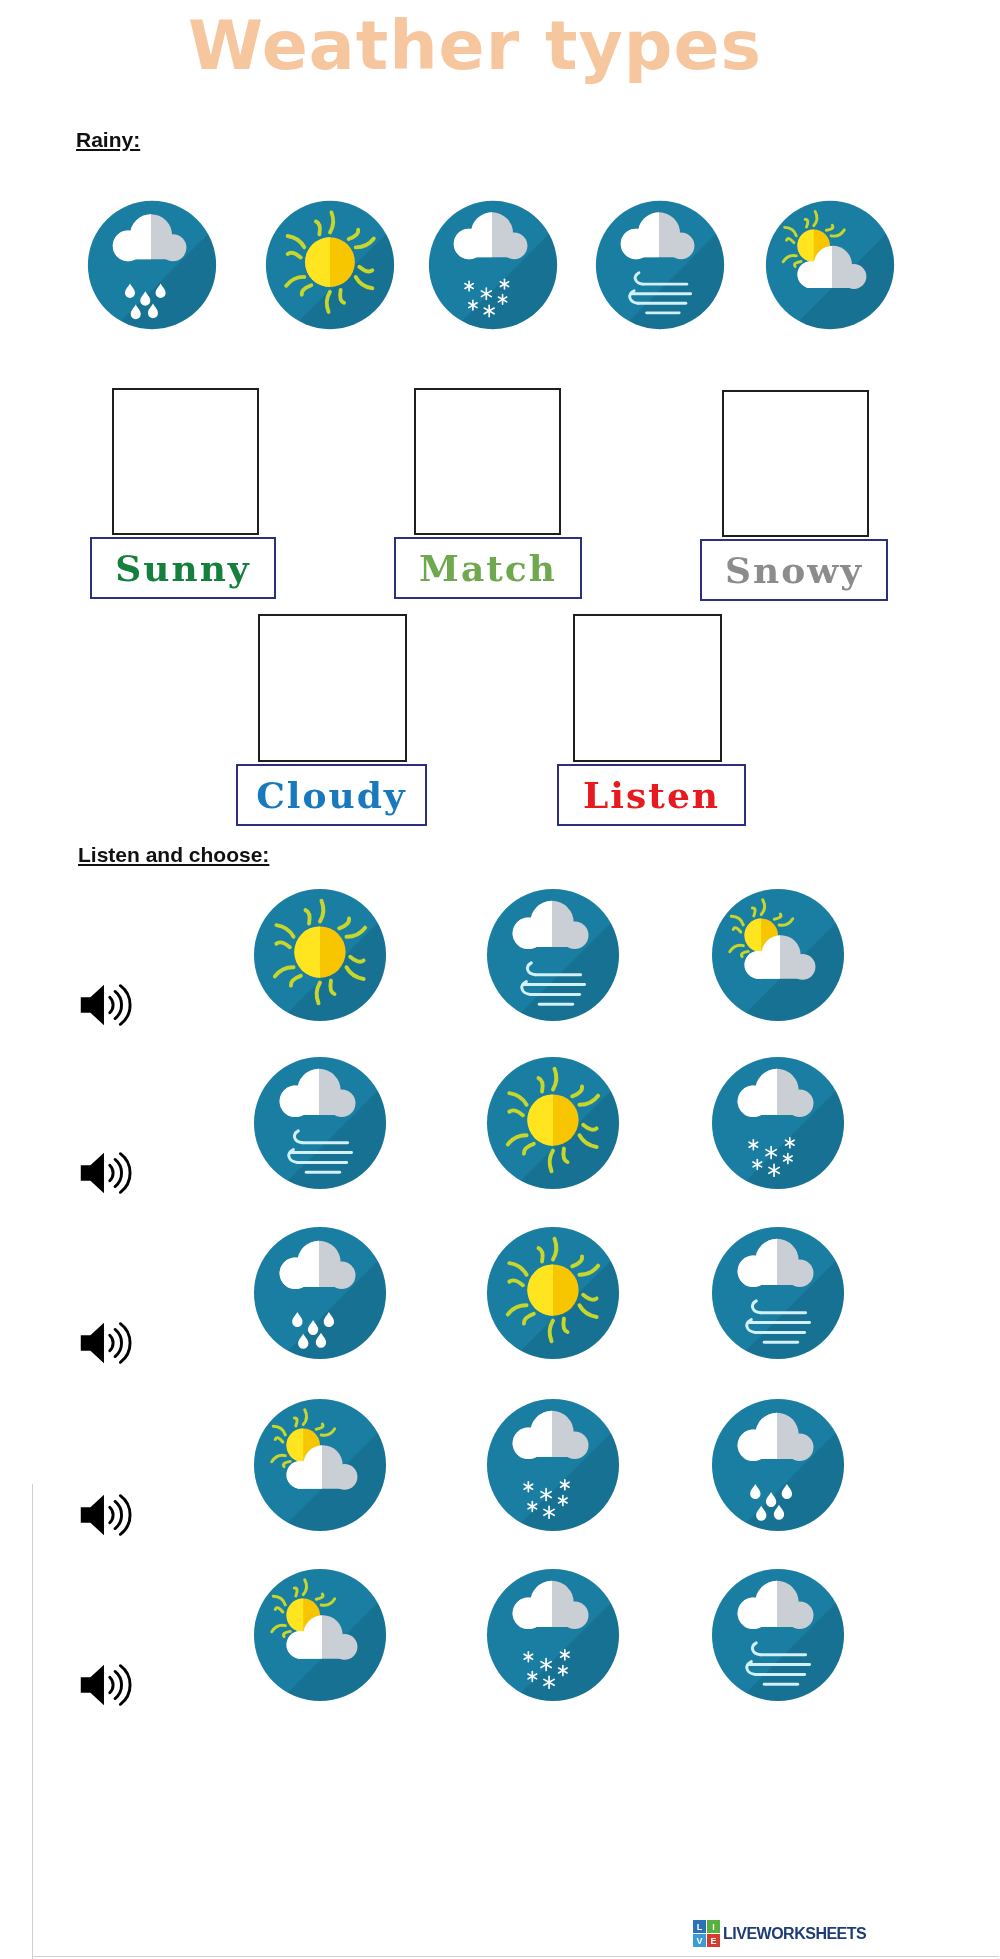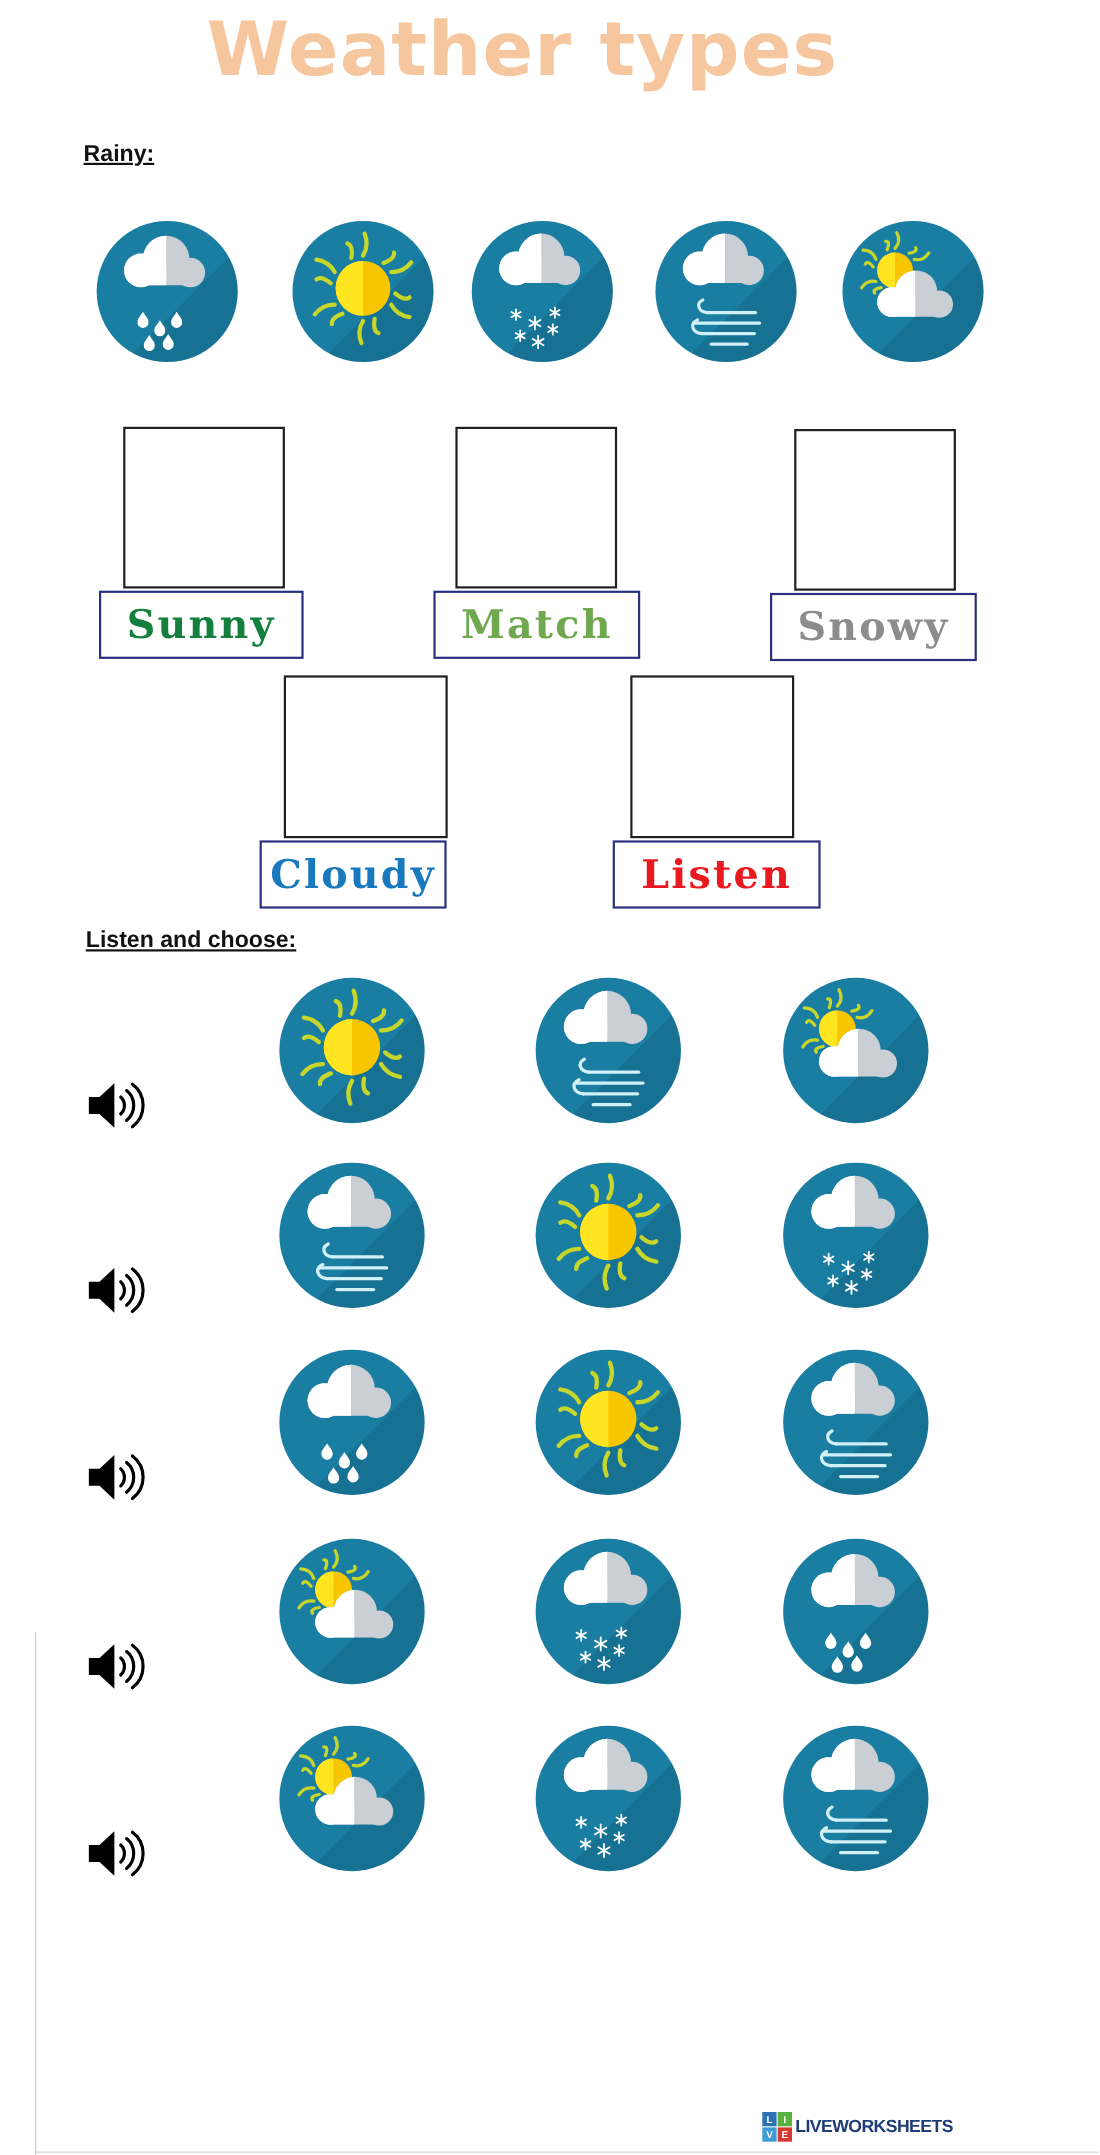--- a/index.html
+++ b/index.html
@@ -226,21 +226,21 @@
       <div class="dropzone" style="left:112px;top:388px;width:147px;height:147px"></div>
       <div class="dropzone" style="left:414px;top:388px;width:147px;height:147px"></div>
       <div class="dropzone" style="left:722px;top:390px;width:147px;height:147px"></div>
       <div class="dropzone" style="left:258px;top:614px;width:149px;height:148px"></div>
       <div class="dropzone" style="left:573px;top:614px;width:149px;height:148px"></div>
     </div>
   <div id="match-words">
       <div class="word-box" style="left:90px;top:537px;width:186px;color:#15803d">Sunny</div>
       <div class="word-box" style="left:394px;top:537px;width:188px;color:#6FA84F">Match</div>
       <div class="word-box" style="left:700px;top:539px;width:188px;color:#8C8C8C">Snowy</div>
-      <div class="word-box" style="left:236px;top:764px;width:170px;color:#1879BE">Cloudy</div>
+      <div class="word-box" style="left:236px;top:764px;width:191px;color:#1879BE">Cloudy</div>
       <div class="word-box" style="left:557px;top:764px;width:189px;color:#E8191F">Listen</div>
     </div>
 
   <div class="section-label" id="listen-label">Listen and choose:</div>
 
   <div id="listen-grid">
       <div class="speaker" style="left:74px;top:976px;width:58px;height:58px"><svg viewBox="0 0 60 60" xmlns="http://www.w3.org/2000/svg">
           <polygon points="7,22 17,22 31,9 31,51 17,38 7,38" fill="#000"></polygon>
           <g fill="none" stroke="#000" stroke-width="3" stroke-linecap="round">
             <path d="M37 22 a11 11 0 0 1 0 16"></path>

